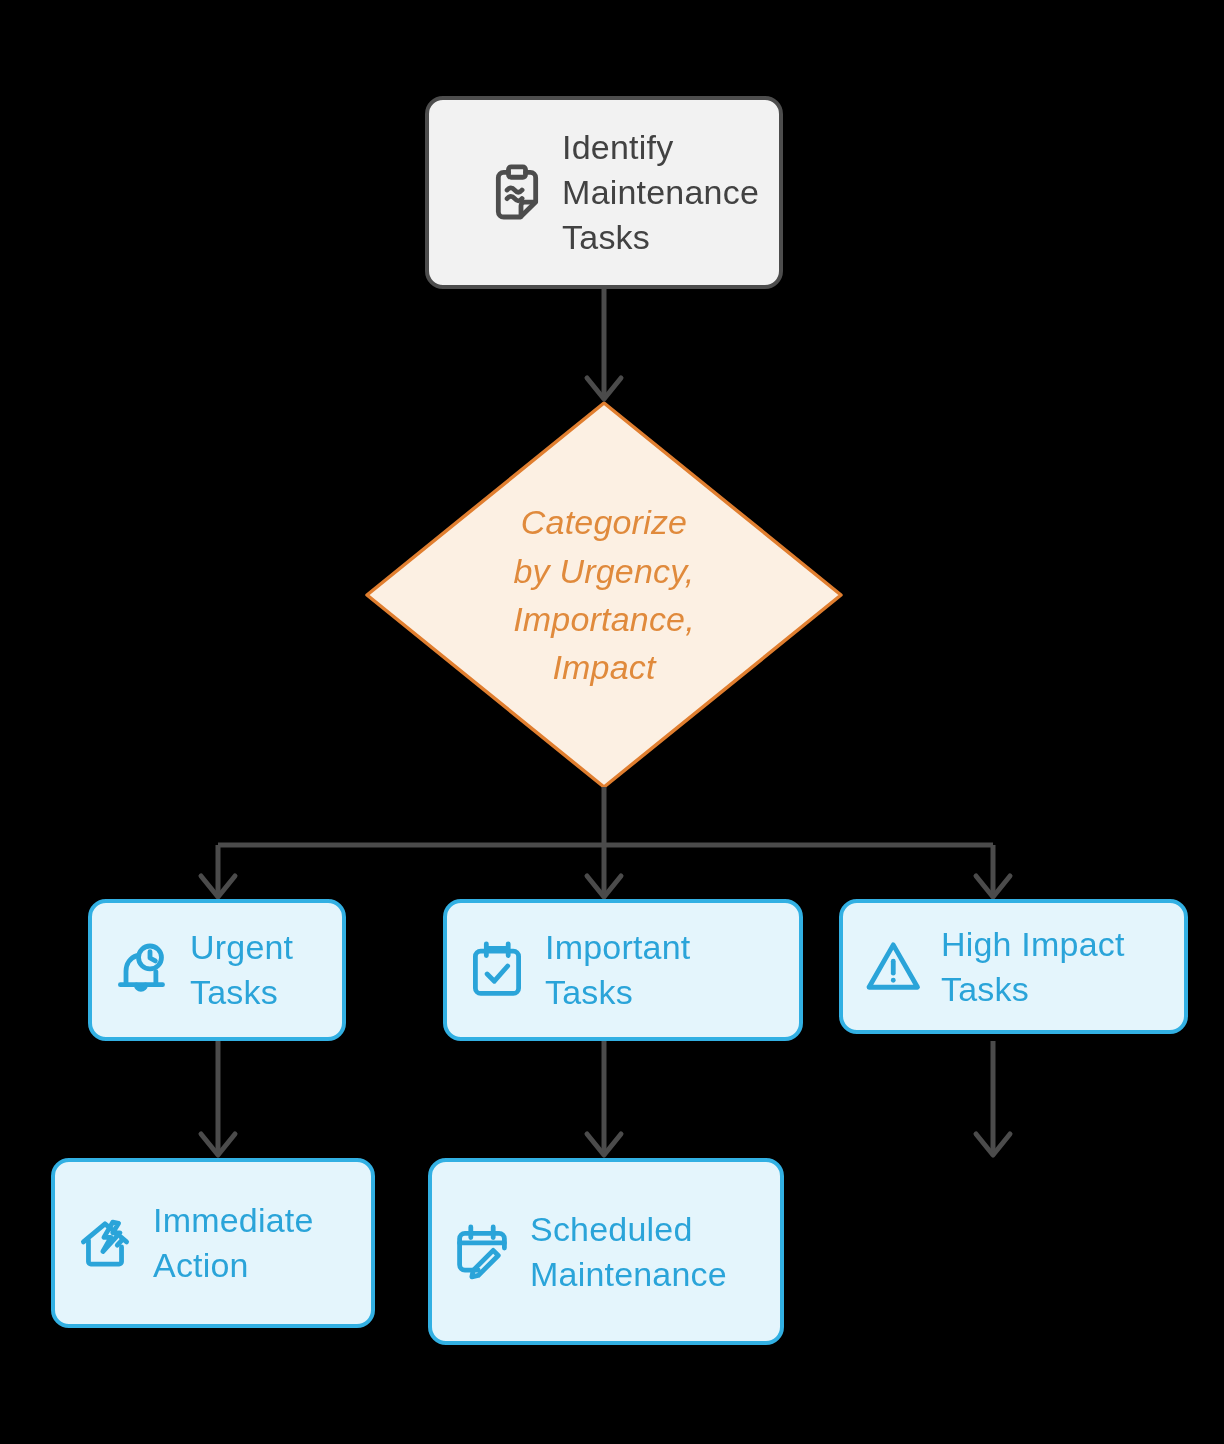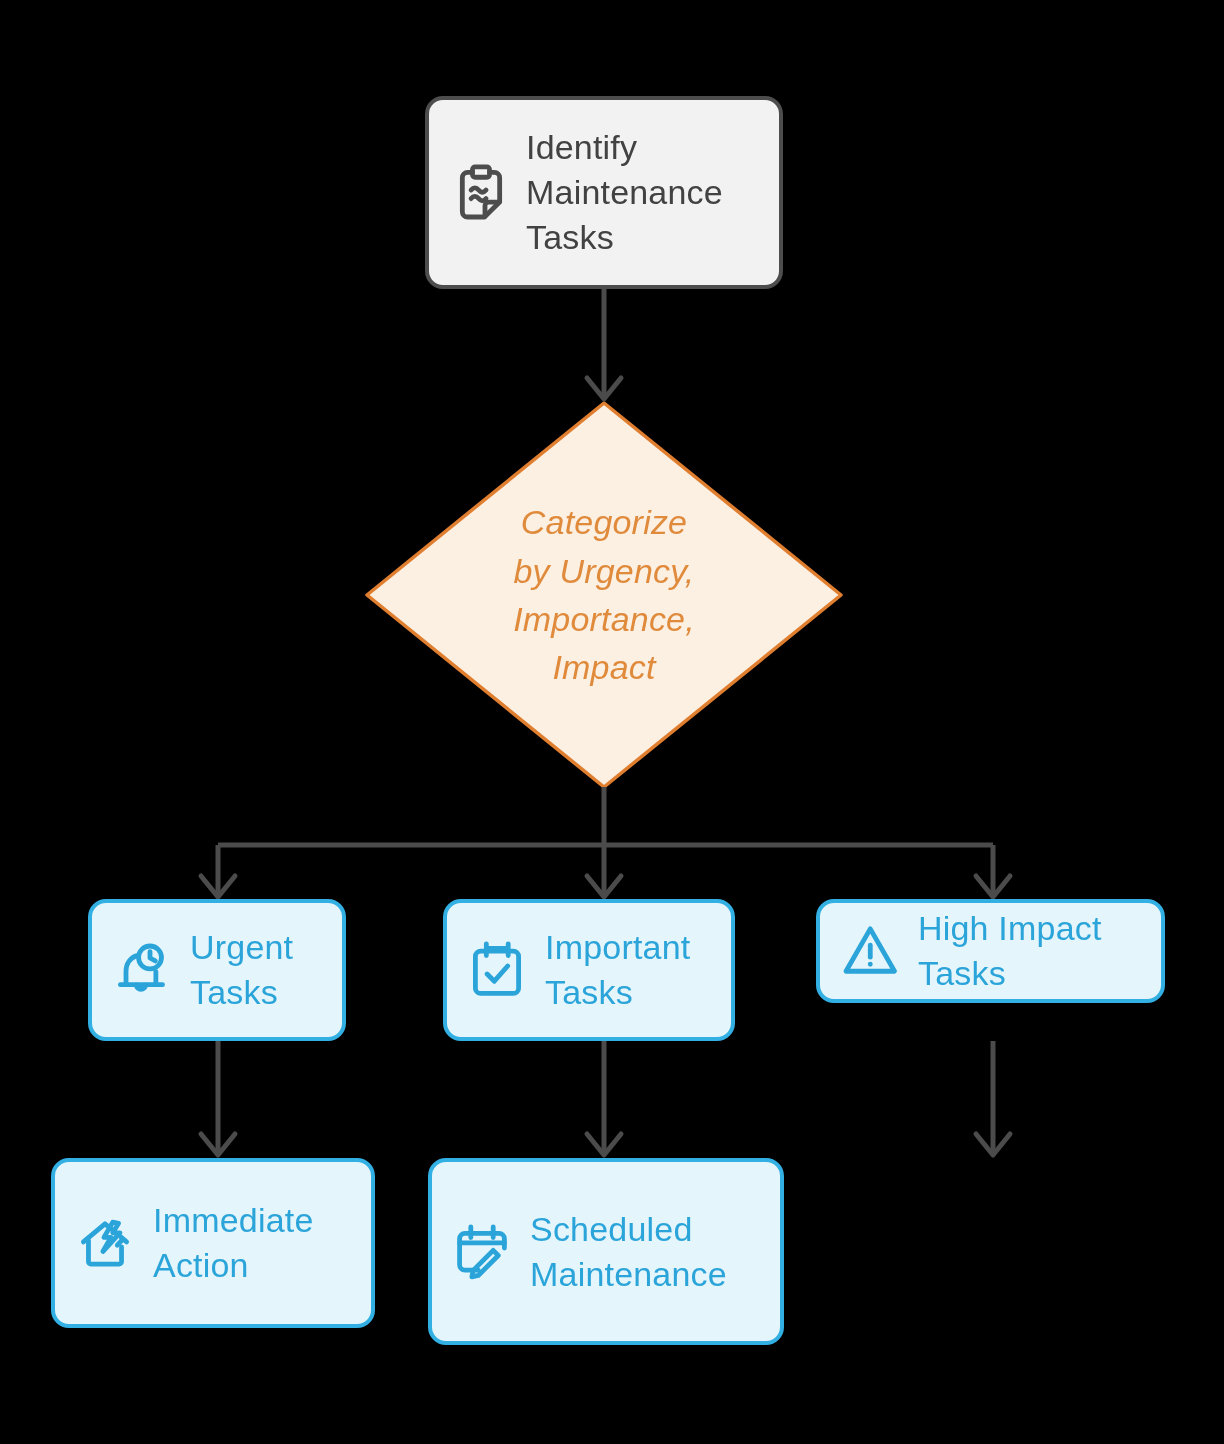--- a/index.html
+++ b/index.html
@@ -22,31 +22,31 @@
   }
   .node .label {
     white-space:pre-line; font-size:34px; line-height:1.32; font-weight:500;
     letter-spacing:0.2px;
   }
   .node .icon { flex:0 0 auto; display:flex; }
   .node .icon svg { width:64px; height:64px; }
   .start {
     left:425px; top:96px; width:358px; height:193px;
     background:var(--start-fill); border-color:var(--start-border);
-    color:var(--start-text); gap:13px; padding:0 20px;
+    color:var(--start-text); gap:13px; padding:0 20px;justify-content:flex-end;
   }
   .start .icon { color:var(--start-border); }
   .task {
     background:var(--task-fill); border-color:var(--task-border);
     color:var(--task-text);
   }
   .task .icon { color:var(--task-text); }
   .urgent    { left:88px;  top:899px;  width:258px; height:142px; }
-  .important { left:443px; top:899px;  width:292px; height:142px; }
-  .high      { left:816px; top:899px;  width:349px; height:104px; }
+  .important { left:443px; top:899px;  width:360px; height:142px; }
+  .high      { left:839px; top:899px;  width:349px; height:135px; }
   .immediate { left:51px;  top:1158px; width:324px; height:170px; }
   .scheduled { left:428px; top:1158px; width:356px; height:187px; }
   .safety    { left:824px; top:1158px; width:338px; height:187px; }
   .decision-label {
     position:absolute; left:454px; top:497px; width:300px; height:196px;
     display:flex; align-items:center; justify-content:center; text-align:center;
     color:var(--decision-text); font-size:34px; line-height:1.42; font-weight:500;
     white-space:pre-line; letter-spacing:0.2px;font-style:italic;
   }
   svg .wire { stroke:var(--connector); stroke-width:5; fill:none; }

